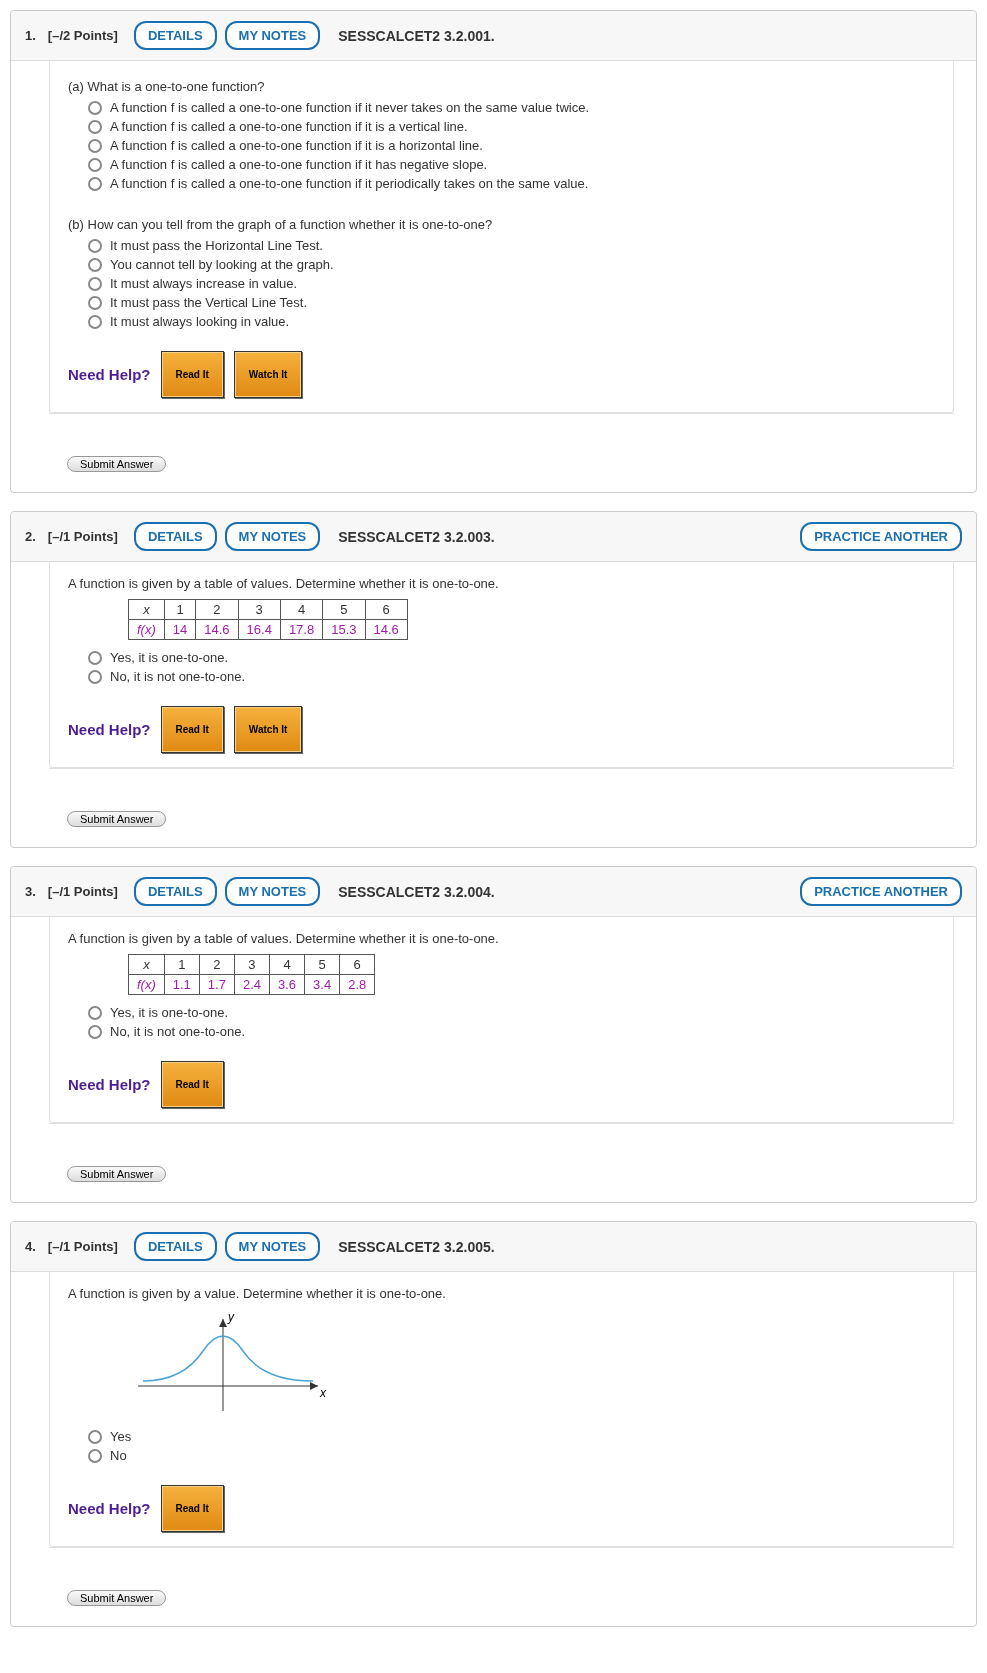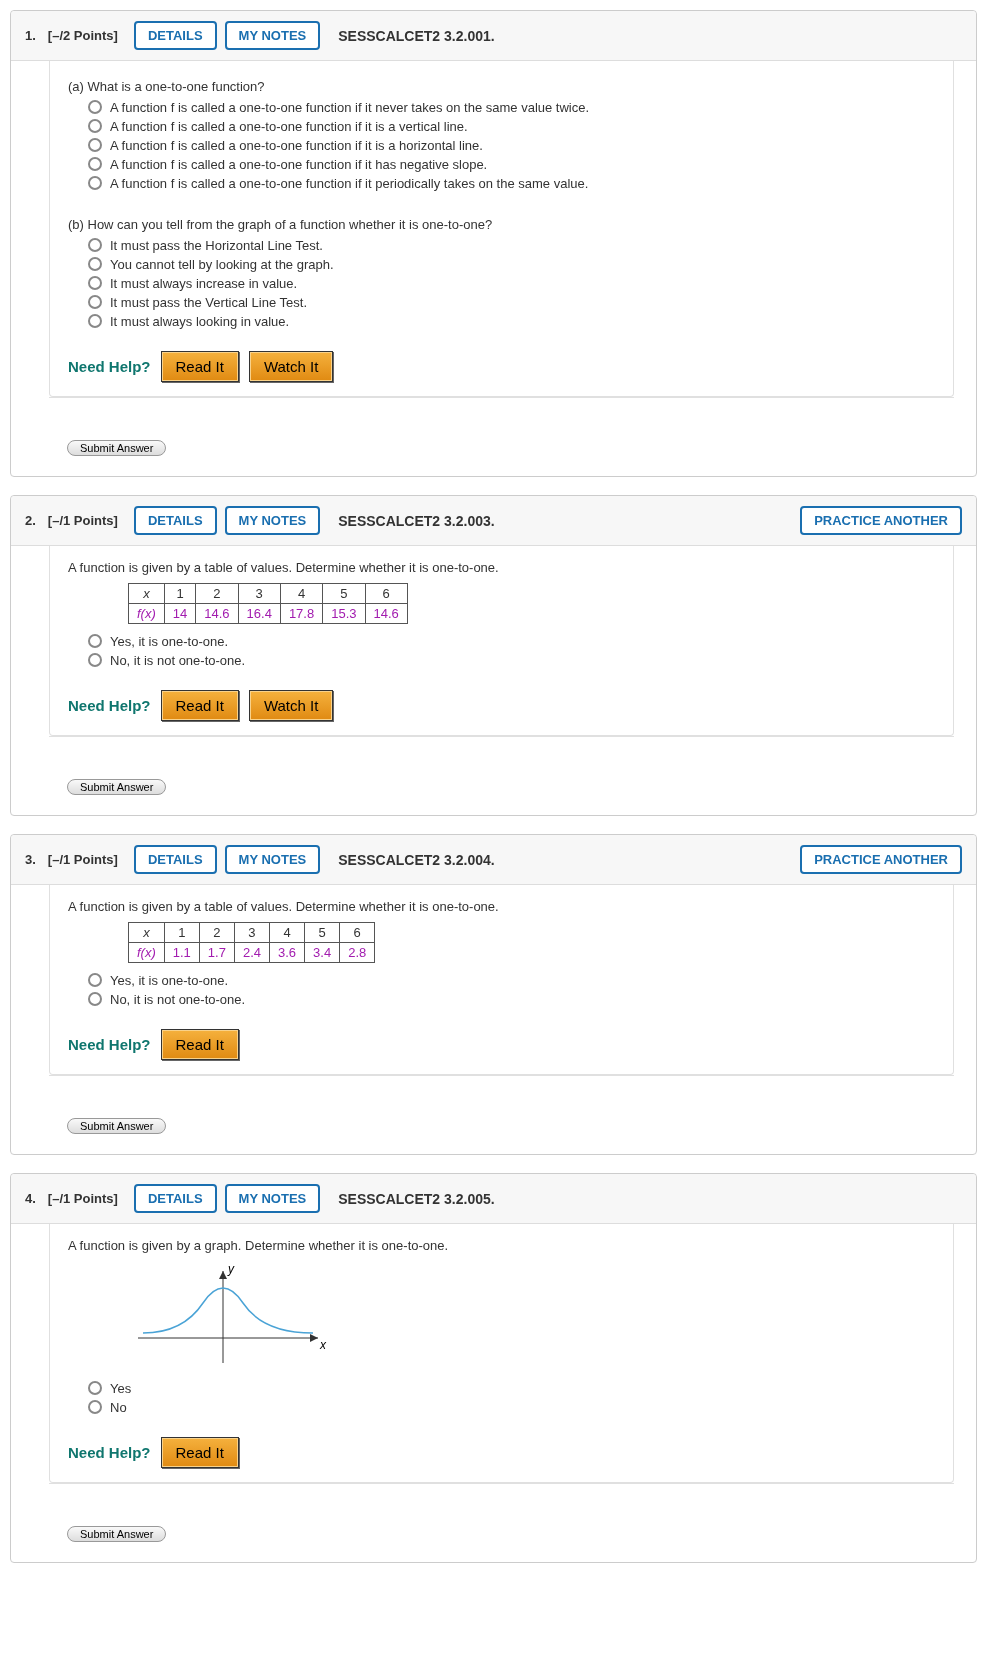--- a/index.html
+++ b/index.html
@@ -29,63 +29,63 @@
   .q-num { font-weight: bold; margin-right: 4px; }
   .q-points { font-weight: bold; margin-right: 8px; }
   .btn-outline {
     border: 2px solid #1a6fb0;
     color: #1a6fb0;
     background: #fff;
     padding: 5px 12px;
     font-weight: bold;
     font-size: 13px;
     cursor: pointer;
-    border-radius: 4px;
+    border-radius: 12px;
   }
   .q-ref { font-weight: bold; margin-left: 10px; font-size: 14px; }
   .practice { margin-left: auto; }
   .sub-body {
     border: 1px solid #e0e0e0;
     border-top: none;
     border-radius: 0 0 4px 4px;
     margin: 0 22px 0 38px;
     padding: 14px 18px 14px 18px;
   }
   .part-label { margin: 4px 0 6px 0; }
   .options { margin-left: 20px; }
   .opt {
     display: flex;
-    align-items: flex-start;
+    align-items: center;
     gap: 8px;
     margin: 4px 0;
   }
   .radio {
     width: 14px; height: 14px;
     border: 2px solid #888;
     border-radius: 50%;
     background: #fff;
     flex-shrink: 0;
   }
   .need-help {
     margin-top: 22px;
     display: flex;
     align-items: center;
     gap: 10px;
   }
   .need-help-label {
-    color: #0f766e;
+    color: #4c1d95;
     font-weight: bold;
     font-size: 15px;
   }
   .help-btn {
     background: linear-gradient(#f5b13d,#e08a12);
     border: 1px solid #333;
-    padding: 6px 14px;
-    font-size: 15px;
-    font-weight: normal;
+    padding: 17px 14px;
+    font-size: 10px;
+    font-weight: bold;
     cursor: pointer;
     box-shadow: inset 0 0 0 1px #f9d28a, 1px 1px 0 #666;
   }
   .submit-wrap {
     border-top: 1px solid #e0e0e0;
     padding: 10px 18px;
     margin: 0 22px 10px 38px;
   }
   .submit-btn {
     background: linear-gradient(#f9f9f9,#ddd);
@@ -292,21 +292,21 @@
 
 <div class="question">
   <div class="q-header">
     <span class="q-num">4.</span>
     <span class="q-points">[–/1 Points]</span>
     <button class="btn-outline">DETAILS</button>
     <button class="btn-outline">MY NOTES</button>
     <span class="q-ref">SESSCALCET2 3.2.005.</span>
   </div>
   <div class="sub-body">
-    <div class="prompt">A function is given by a graph. Determine whether it is one-to-one.</div>
+    <div class="prompt">A function is given by a value. Determine whether it is one-to-one.</div>
     <div class="graph-wrap">
       <svg class="graph" width="200" height="110">
         <line x1="10" y1="75" x2="190" y2="75" stroke="#333" stroke-width="1"></line>
         <polygon points="190,75 182,71 182,79" fill="#333"></polygon>
         <line x1="95" y1="100" x2="95" y2="8" stroke="#333" stroke-width="1"></line>
         <polygon points="95,8 91,16 99,16" fill="#333"></polygon>
         <path d="M 15 70 Q 55 70 75 40 Q 95 10 115 40 Q 135 70 185 70" fill="none" stroke="#4aa3d6" stroke-width="1.5"></path>
         <text x="100" y="10" font-size="12" font-style="italic">y</text>
         <text x="192" y="86" font-size="12" font-style="italic">x</text>
       </svg>

